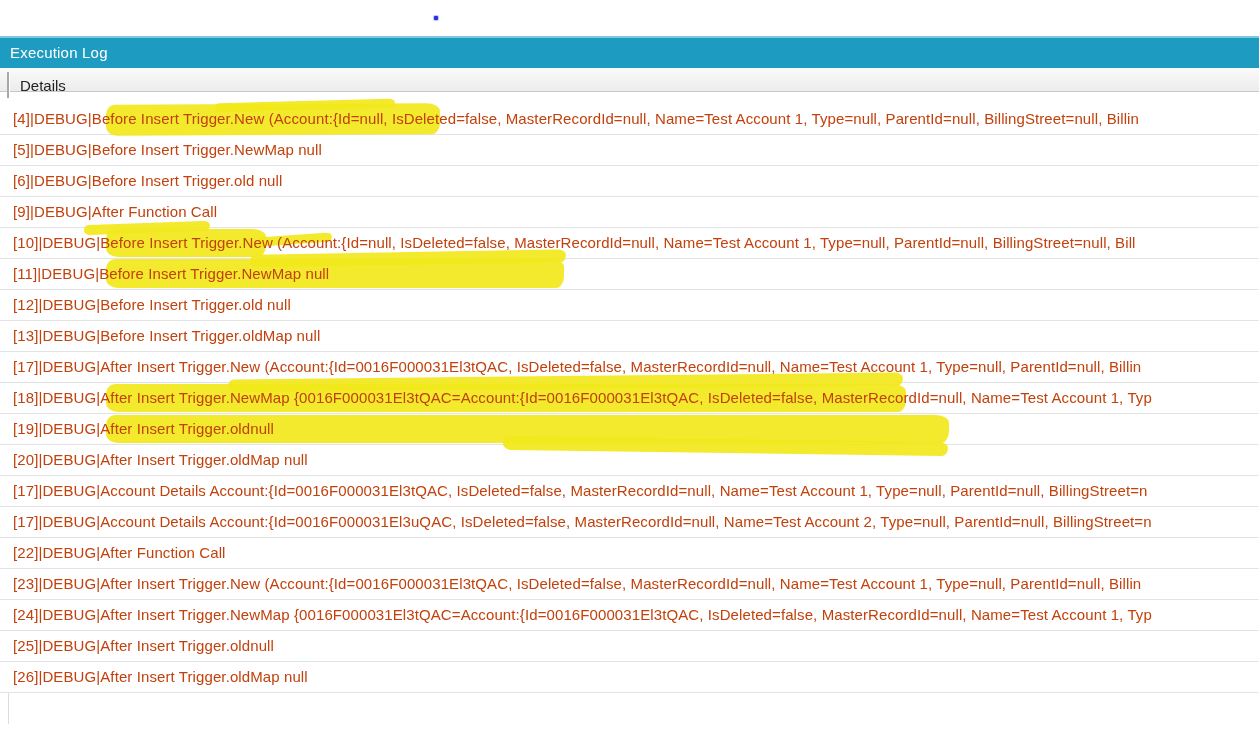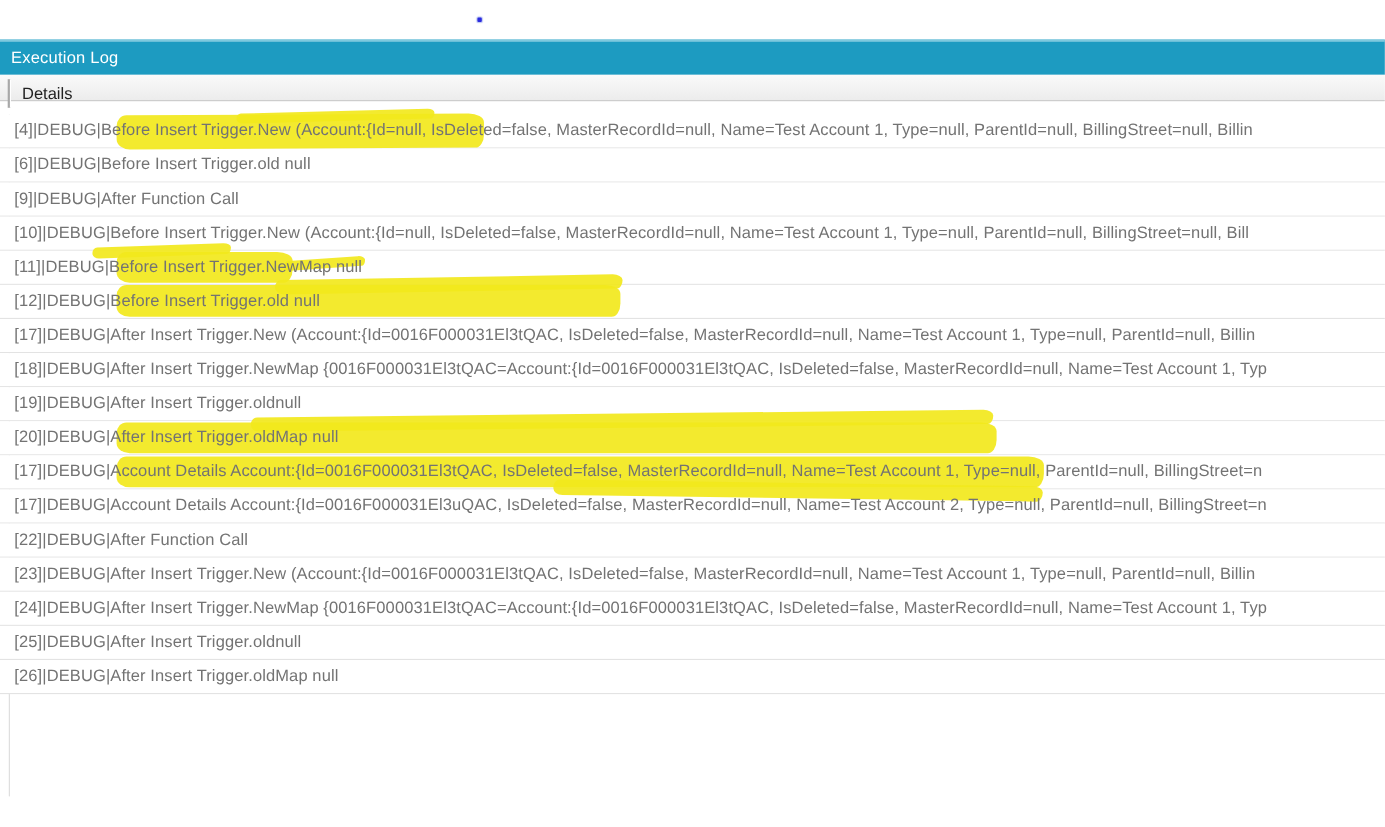--- a/index.html
+++ b/index.html
@@ -57,21 +57,21 @@
     background:#ffffff;
     white-space:nowrap;
     overflow:hidden;
   }
   .log-text{
     position:relative;z-index:2;
     display:inline-block;
     padding-left:13px;
     font-size:15px;
     letter-spacing:0.1px;
-    color:#737373;
+    color:#c2410c;
     line-height:30px;
   }
   .marker-layer{
     position:absolute;left:0;top:0;width:1259px;height:752px;
     z-index:1;pointer-events:none;
   }
   .mark{
     position:absolute;
     background:#f2e81c;
     opacity:0.92;
@@ -91,25 +91,27 @@
 
 <div class="colheader">
   <div class="grip"></div>
   <span class="label">Details</span>
 </div>
 
 <div class="left-rail"></div>
 
 <div class="rows" id="rows">
     <div class="log-row"><span class="log-text">[4]|DEBUG|Before Insert Trigger.New (Account:{Id=null, IsDeleted=false, MasterRecordId=null, Name=Test Account 1, Type=null, ParentId=null, BillingStreet=null, Billin</span></div>
+    <div class="log-row"><span class="log-text">[5]|DEBUG|Before Insert Trigger.NewMap null</span></div>
     <div class="log-row"><span class="log-text">[6]|DEBUG|Before Insert Trigger.old null</span></div>
     <div class="log-row"><span class="log-text">[9]|DEBUG|After Function Call</span></div>
     <div class="log-row"><span class="log-text">[10]|DEBUG|Before Insert Trigger.New (Account:{Id=null, IsDeleted=false, MasterRecordId=null, Name=Test Account 1, Type=null, ParentId=null, BillingStreet=null, Bill</span></div>
     <div class="log-row"><span class="log-text">[11]|DEBUG|Before Insert Trigger.NewMap null</span></div>
     <div class="log-row"><span class="log-text">[12]|DEBUG|Before Insert Trigger.old null</span></div>
+    <div class="log-row"><span class="log-text">[13]|DEBUG|Before Insert Trigger.oldMap null</span></div>
     <div class="log-row"><span class="log-text">[17]|DEBUG|After Insert Trigger.New (Account:{Id=0016F000031El3tQAC, IsDeleted=false, MasterRecordId=null, Name=Test Account 1, Type=null, ParentId=null, Billin</span></div>
     <div class="log-row"><span class="log-text">[18]|DEBUG|After Insert Trigger.NewMap {0016F000031El3tQAC=Account:{Id=0016F000031El3tQAC, IsDeleted=false, MasterRecordId=null, Name=Test Account 1, Typ</span></div>
     <div class="log-row"><span class="log-text">[19]|DEBUG|After Insert Trigger.oldnull</span></div>
     <div class="log-row"><span class="log-text">[20]|DEBUG|After Insert Trigger.oldMap null</span></div>
     <div class="log-row"><span class="log-text">[17]|DEBUG|Account Details Account:{Id=0016F000031El3tQAC, IsDeleted=false, MasterRecordId=null, Name=Test Account 1, Type=null, ParentId=null, BillingStreet=n</span></div>
     <div class="log-row"><span class="log-text">[17]|DEBUG|Account Details Account:{Id=0016F000031El3uQAC, IsDeleted=false, MasterRecordId=null, Name=Test Account 2, Type=null, ParentId=null, BillingStreet=n</span></div>
     <div class="log-row"><span class="log-text">[22]|DEBUG|After Function Call</span></div>
     <div class="log-row"><span class="log-text">[23]|DEBUG|After Insert Trigger.New (Account:{Id=0016F000031El3tQAC, IsDeleted=false, MasterRecordId=null, Name=Test Account 1, Type=null, ParentId=null, Billin</span></div>
     <div class="log-row"><span class="log-text">[24]|DEBUG|After Insert Trigger.NewMap {0016F000031El3tQAC=Account:{Id=0016F000031El3tQAC, IsDeleted=false, MasterRecordId=null, Name=Test Account 1, Typ</span></div>
     <div class="log-row"><span class="log-text">[25]|DEBUG|After Insert Trigger.oldnull</span></div>

